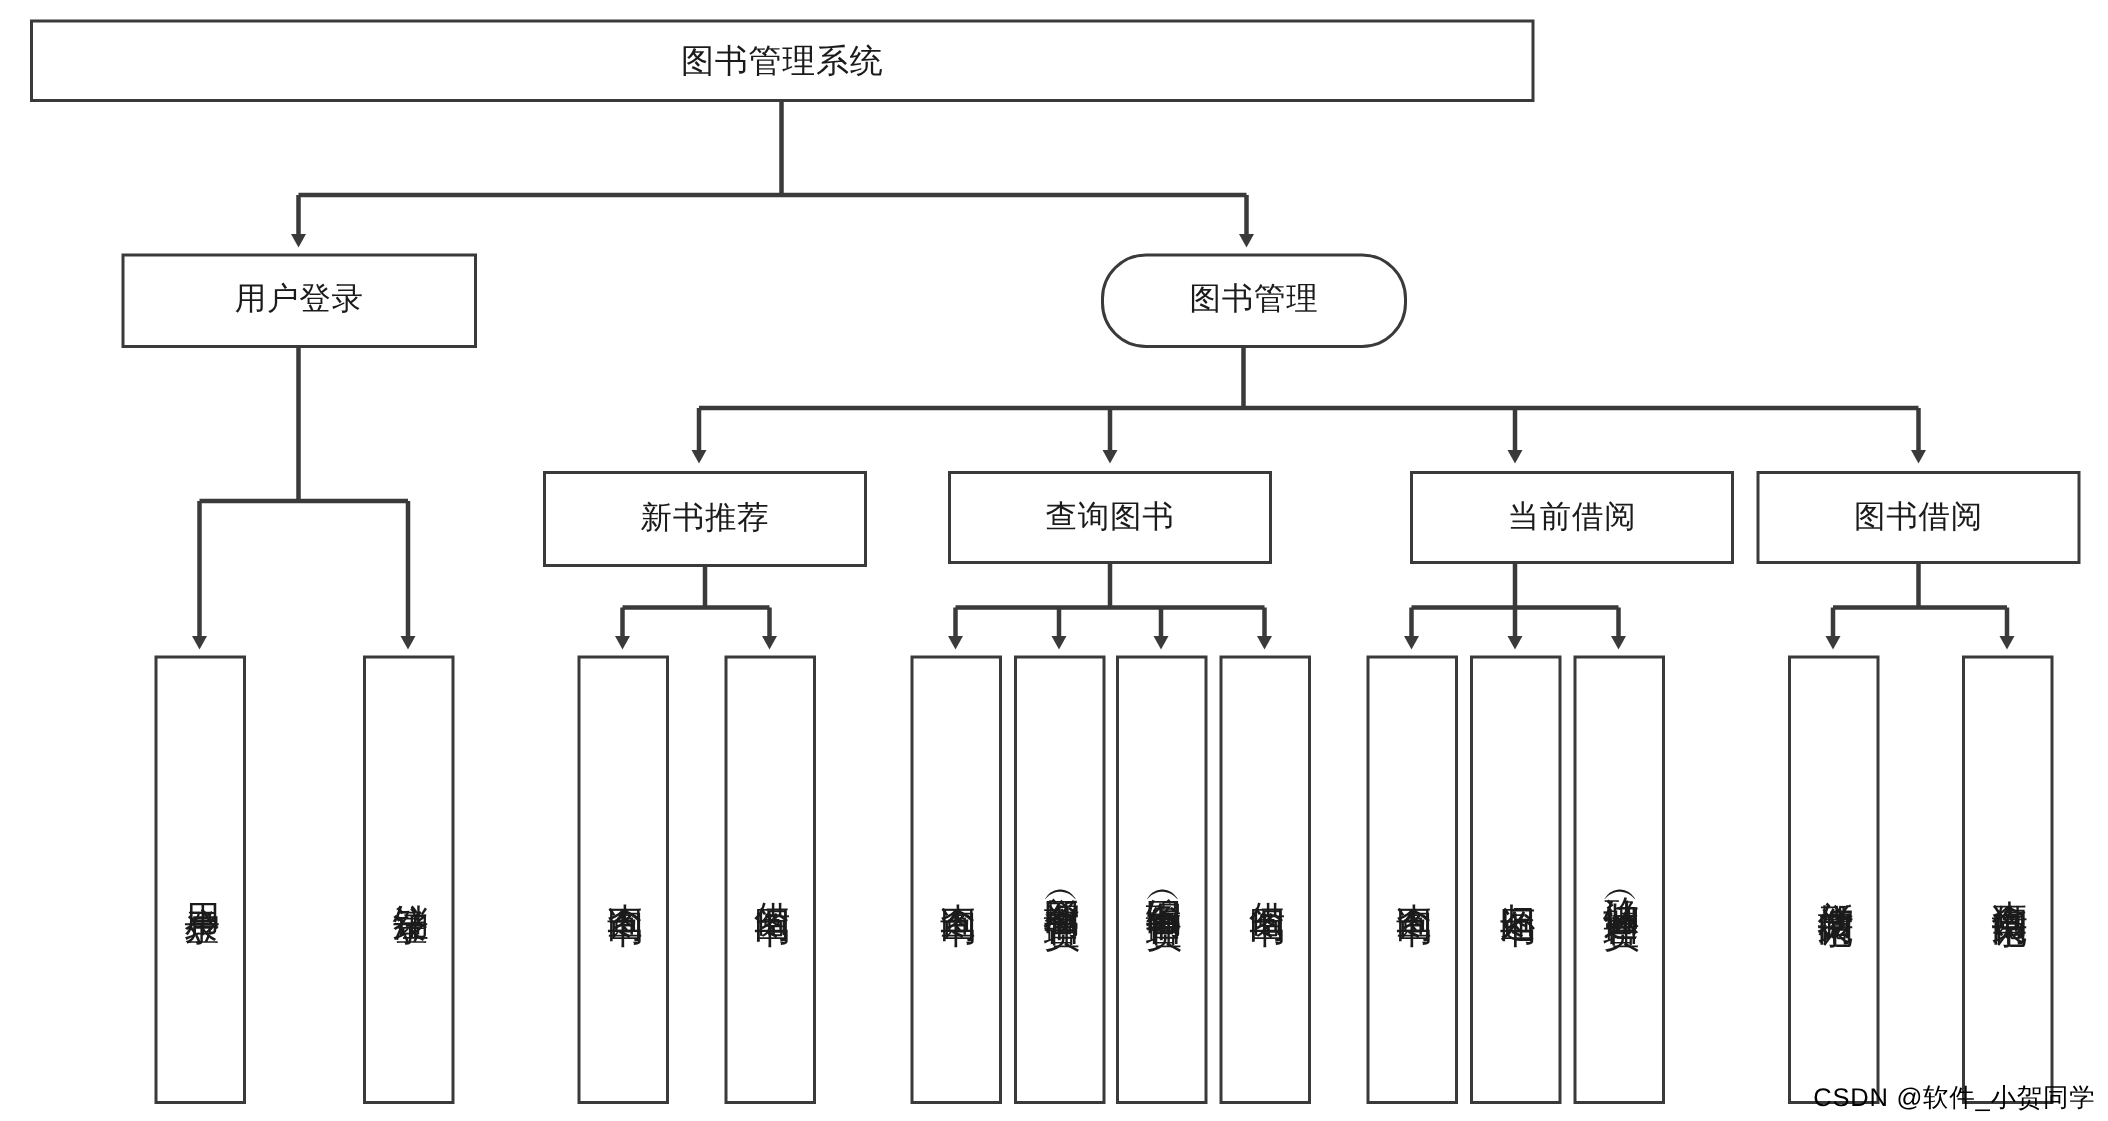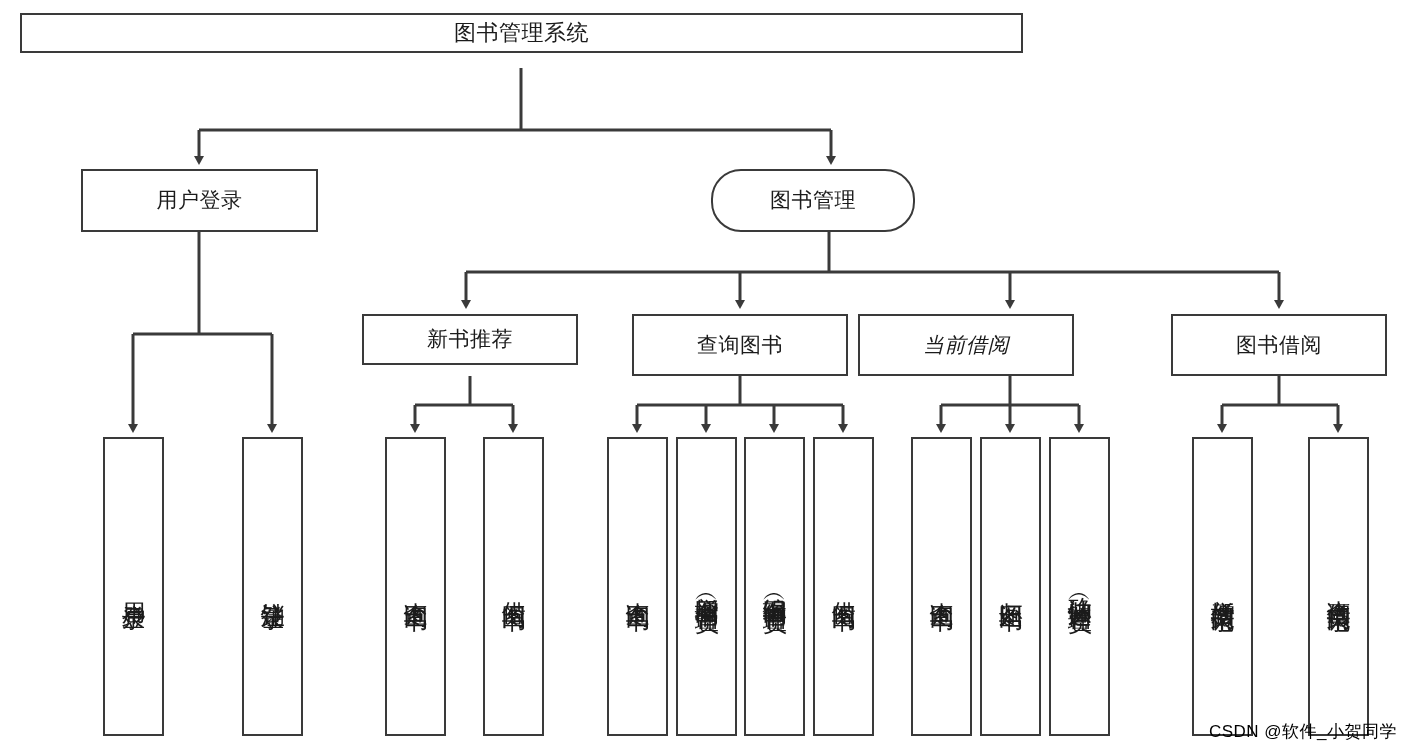--- a/index.html
+++ b/index.html
@@ -123,41 +123,41 @@
       <path d="M1010,405 L1010,428" marker-end="url(#arrow)"></path>
       <path d="M1079,405 L1079,428" marker-end="url(#arrow)"></path>
 
       <path d="M1279,376 L1279,405"></path>
       <path d="M1222,405 L1338,405"></path>
       <path d="M1222,405 L1222,428" marker-end="url(#arrow)"></path>
       <path d="M1338,405 L1338,428" marker-end="url(#arrow)"></path>
     </g>
   </svg>
 
-  <div class="node h root" style="left:20px; top:13px; width:1003px; height:40px;">
+  <div class="node h root" style="left:20px; top:13px; width:1003px; height:55px;">
     <span class="lbl">图书管理系统</span>
   </div>
 
   <div class="node h" style="left:81px; top:169px; width:237px; height:63px;">
     <span class="lbl">用户登录</span>
   </div>
 
-  <div class="node h" style="left:711px; top:169px; width:204px; height:63px;border-radius:30px;">
+  <div class="node h" style="left:734px; top:169px; width:204px; height:63px;border-radius:30px;">
     <span class="lbl">图书管理</span>
   </div>
 
-  <div class="node h" style="left:362px; top:314px; width:216px; height:51px;">
+  <div class="node h" style="left:362px; top:314px; width:216px; height:64px;">
     <span class="lbl">新书推荐</span>
   </div>
 
   <div class="node h" style="left:632px; top:314px; width:216px; height:62px;">
     <span class="lbl">查询图书</span>
   </div>
 
-  <div class="node h" style="left:858px; top:314px; width:216px; height:62px;font-style:italic;">
+  <div class="node h" style="left:940px; top:314px; width:216px; height:62px;">
     <span class="lbl">当前借阅</span>
   </div>
 
   <div class="node h" style="left:1171px; top:314px; width:216px; height:62px;">
     <span class="lbl">图书借阅</span>
   </div>
 
   <div class="node v" style="left:103px; top:437px; width:61px; height:299px;">
     <span class="lbl">用户登录</span>
   </div>

